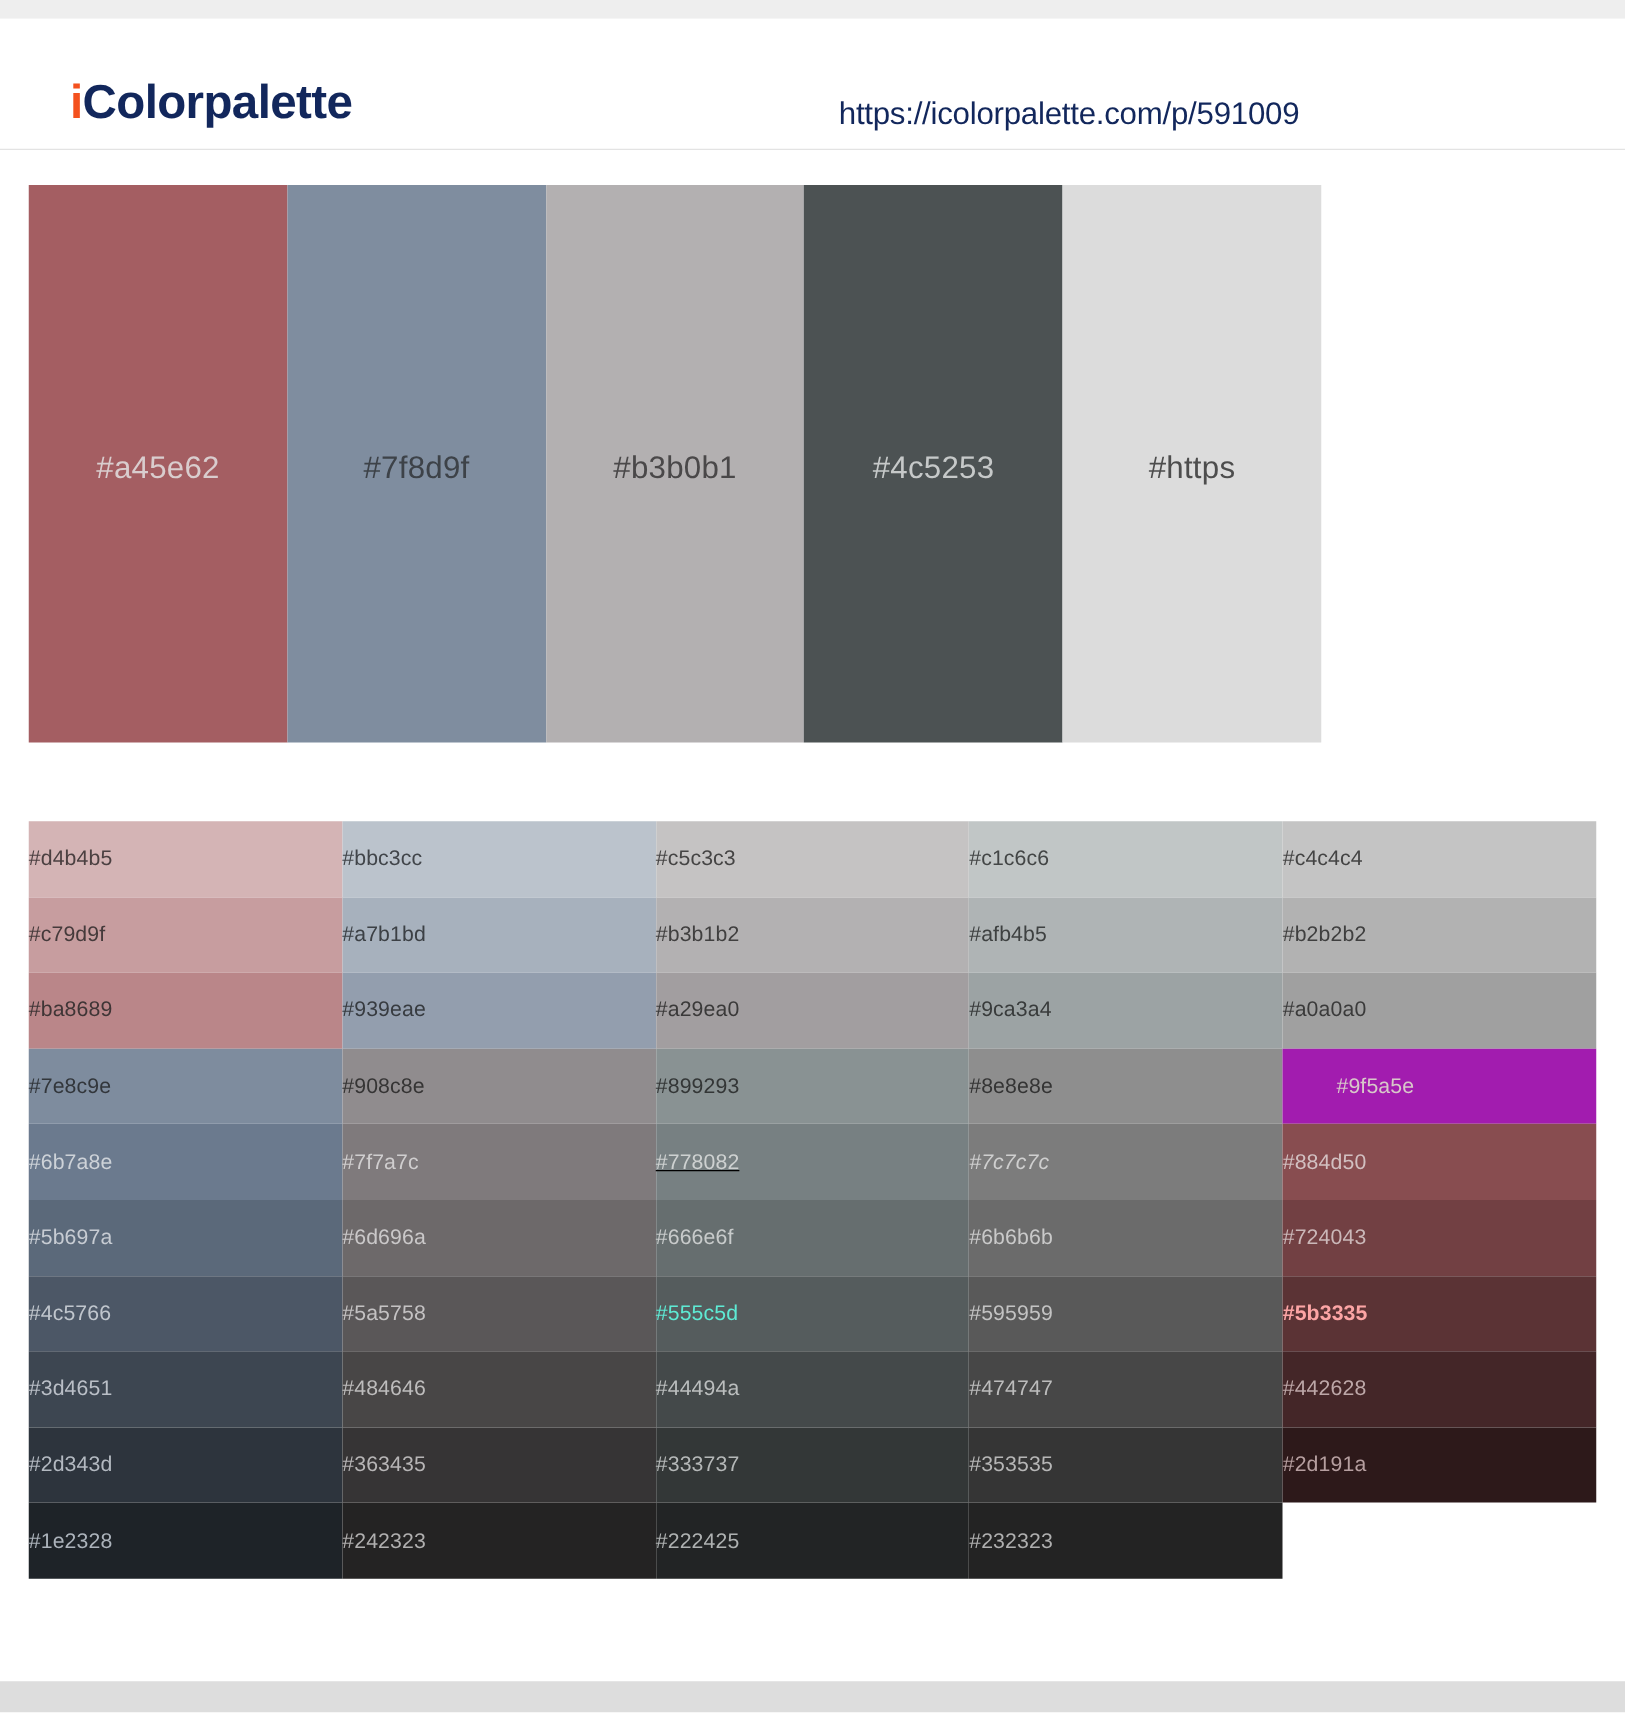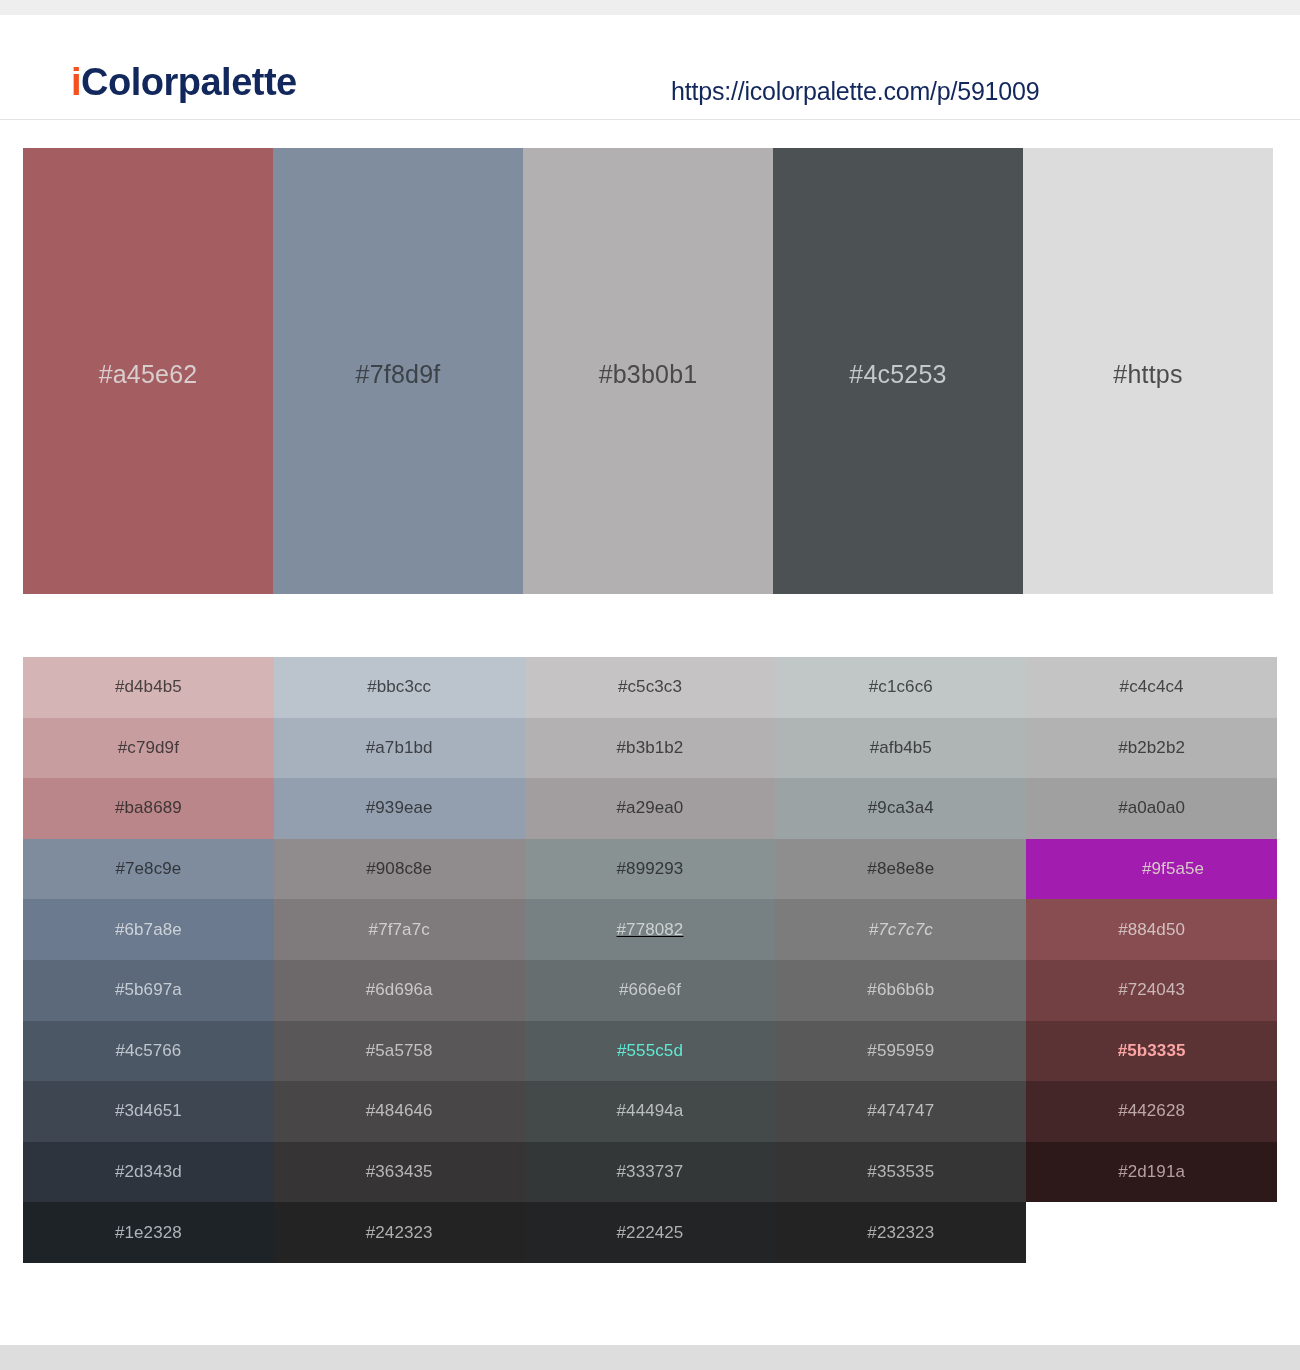--- a/index.html
+++ b/index.html
@@ -31,21 +31,21 @@
   .header {
     position: absolute;
     left: 0; top: 15px;
     width: 1300px; height: 105px;
     background: #ffffff;
     border-bottom: 1px solid #e3e3e3;
   }
 
   .logo {
     position: absolute;
-    left: 71px; top: 48px;
+    left: 56px; top: 48px;
     font-size: 38px;
     font-weight: bold;
     letter-spacing: -0.5px;
     line-height: 1;
     white-space: nowrap;
   }
   .logo .logo-i { color: #f4511e; }
   .logo .logo-rest { color: #12275c; }
 
   .url {
@@ -54,21 +54,21 @@
     font-size: 25px;
     color: #12275c;
     letter-spacing: -0.2px;
     white-space: nowrap;
   }
 
   
   .palette-strip {
     position: absolute;
     left: 23px; top: 148px;
-    width: 1250px; height: 446px;
+    width: 1034px; height: 446px;
     display: flex;
     justify-content: space-between;
   }
   .palette-swatch {
     flex: 1 1 0;
     position: relative;
     display: flex;
     align-items: center;
     justify-content: center;
   }
@@ -83,21 +83,20 @@
     position: absolute;
     left: 23px; top: 657px;
     width: 1254px; height: 606px;
     display: grid;
     grid-template-columns: repeat(5, 1fr);
     grid-template-rows: repeat(10, 1fr);
   }
   .shade-cell {
     display: flex;
     align-items: center;
-    justify-content: center;
   }
   .shade-hex {
     font-size: 17px;
     letter-spacing: 0.1px;
   }
 
   
   .bottom-strip {
     position: absolute;
     left: 0; top: 1345px;

